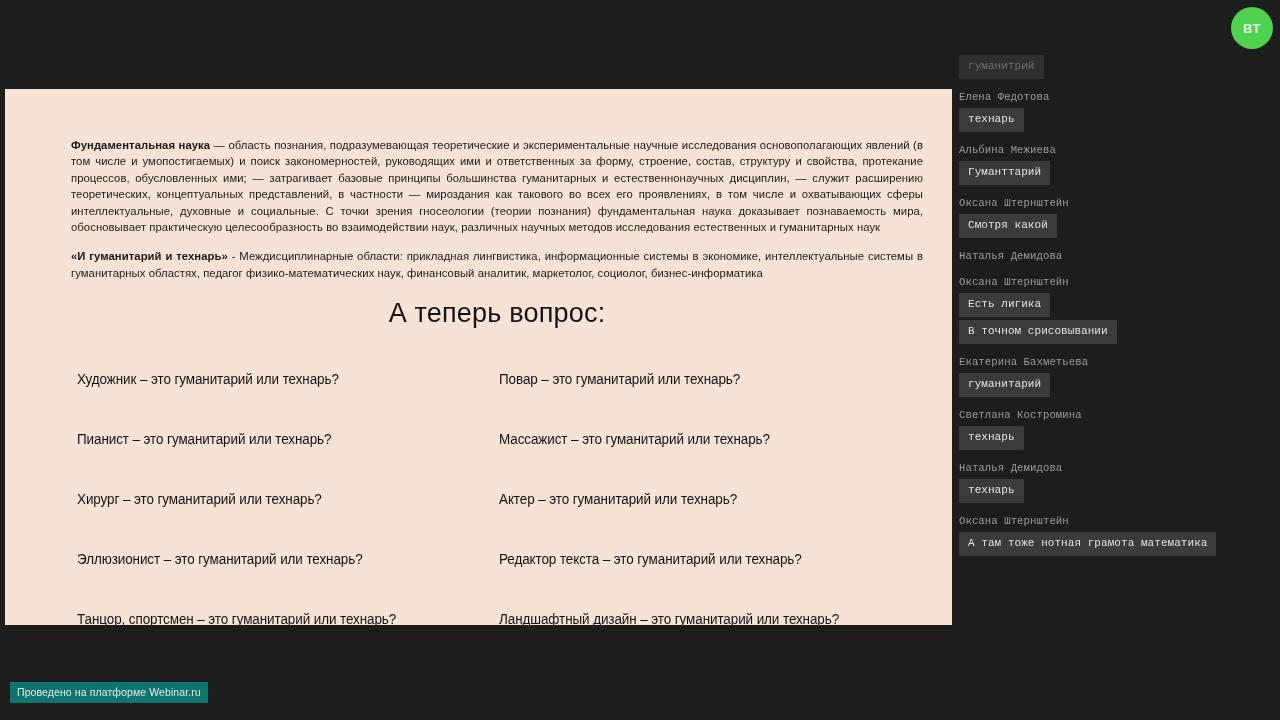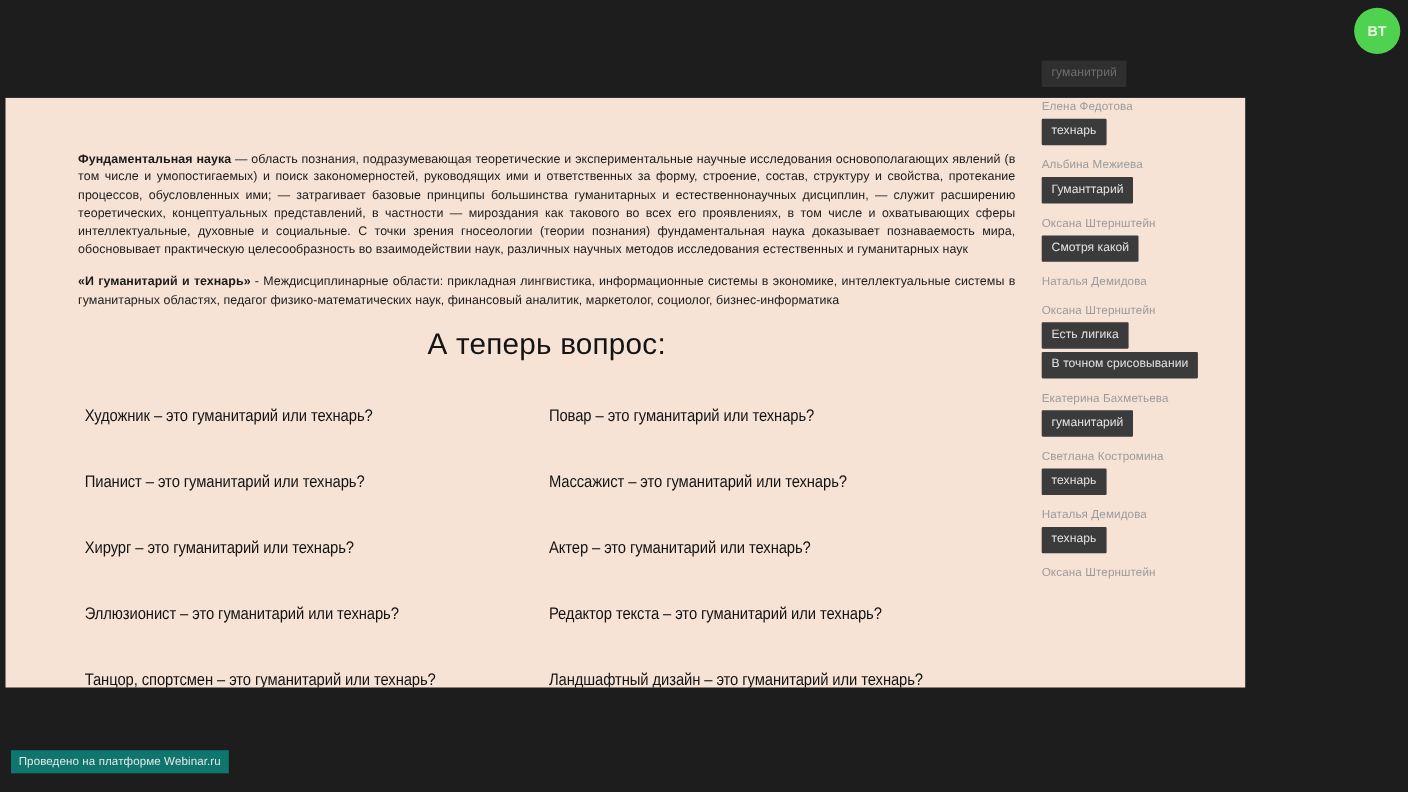--- a/index.html
+++ b/index.html
@@ -38,21 +38,21 @@
     font-size: 13px;
     font-weight: bold;
     letter-spacing: 0.5px;
   }
 
   
   .slide {
     position: absolute;
     left: 5px;
     top: 89px;
-    width: 1127px;
+    width: 947px;
     height: 536px;
     background: #f7e3d6;
     overflow: hidden;
   }
   .slide-inner {
     position: absolute;
     left: 66px;
     top: 48px;
     width: 852px;
   }
@@ -91,25 +91,26 @@
     align-items: center;
     white-space: nowrap;
     transform: scaleX(0.88);
     transform-origin: left center;
     letter-spacing: -0.1px;
   }
 
   
   .chat {
     position: absolute;
-    right: 16px;
+    right: 4px;
     top: 0;
     width: 326px;
     height: 648px;
     overflow: hidden;
+    font-family: Liberation Mono, monospace;
   }
   .chat-list {
     position: absolute;
     left: 0;
     top: 55px;
     width: 326px;
   }
   .chat-entry { margin-bottom: 0; }
   .chat-author {
     color: #9b9b9b;
@@ -234,19 +235,22 @@
           </div>
         </div>
         <div class="chat-entry">
           <div class="chat-author">Наталья Демидова</div>
           <div class="bubble-row">
             <div class="bubble">технарь</div>
           </div>
         </div>
         <div class="chat-entry">
           <div class="chat-author">Оксана Штернштейн</div>
+          <div class="bubble-row">
+            <div class="bubble">А там тоже нотная грамота математика</div>
+          </div>
         </div>
       </div>
   </div>
 
   <div class="watermark">Проведено на платформе Webinar.ru</div>
 
 </div>
 
 </body></html>

